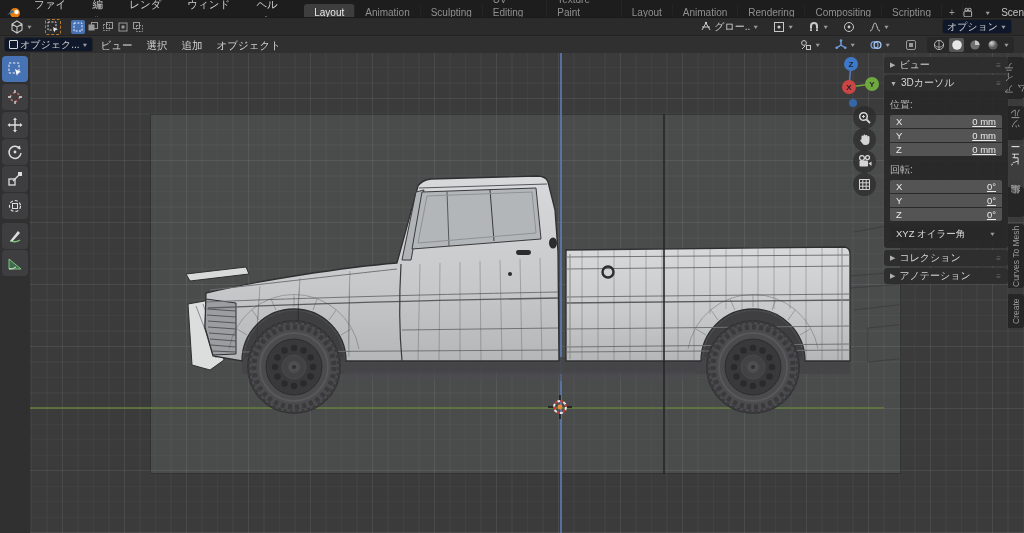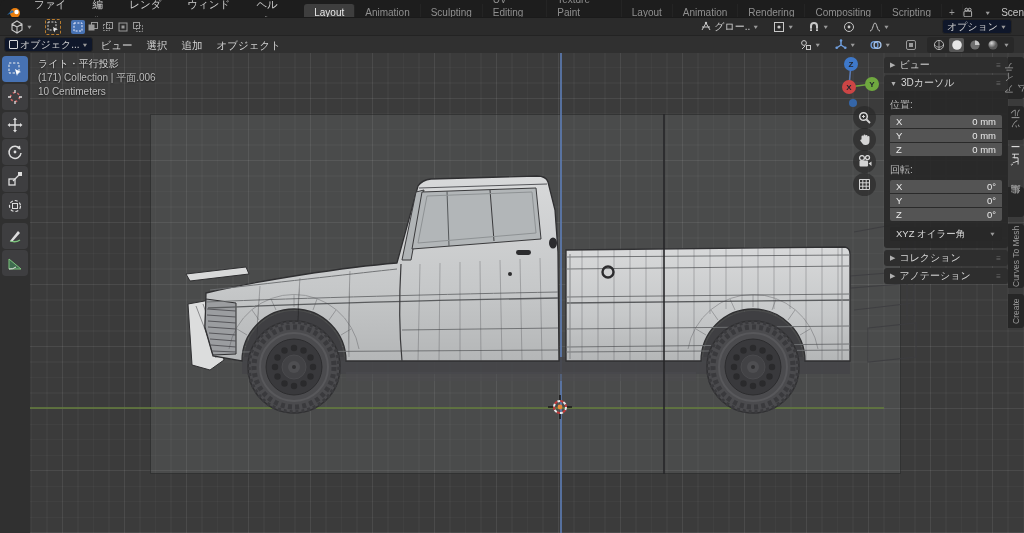--- a/index.html
+++ b/index.html
@@ -80,21 +80,21 @@
     padding:0 6px; border-radius:3px 3px 0 0; margin-top:2px; color:#d6d6d6; }
   .np-hdr .grip { margin-left:auto; color:#6a6a6a; font-size:8px; letter-spacing:1px; }
   .np-arrow { font-size:7px; color:#b0b0b0; }
   .np-body { background:rgba(40,40,40,0.92); padding:5px 6px 7px; border-radius:0 0 3px 3px; }
   .np-label { color:#b8b8b8; margin:2px 0 3px; }
   .fieldcol { display:flex; flex-direction:column; gap:1px; }
   .field { height:13px; background:#545454; display:flex; align-items:center; padding:0 6px;
     font-size:9.5px; color:#eaeaea; }
   .field:first-child { border-radius:2px 2px 0 0; }
   .field:last-child { border-radius:0 0 2px 2px; }
-  .field .val { margin-left:auto; }
+  .field .val { margin-left:auto;text-decoration:underline; }
   .np-drop { height:14px; margin-top:6px; background:#282828; border-radius:3px; display:flex;
     align-items:center; padding:0 6px; font-size:9.5px; color:#dcdcdc; }
   .np-drop .chev { margin-left:auto; }
 
   
   .vtabs { position:absolute; left:1008px; top:0; width:16px; }
   .vtab { position:absolute; left:0; width:16px; background:#262626; color:#9a9a9a;
     border-radius:3px 0 0 3px; display:flex; align-items:center; justify-content:center;
     font-size:9.5px; writing-mode:vertical-rl; transform:rotate(180deg); }
   .vtab.active { background:#3d3d3d; color:#efefef; }
@@ -486,25 +486,20 @@
 
     <div class="plane-edge"></div>
 
     <svg class="cursor3d" viewBox="0 0 26 26">
       <path d="M13 1 L13 7 M13 19 L13 25 M1 13 L7 13 M19 13 L25 13" stroke="#1a1a1a" stroke-width="1.6"></path>
       <circle cx="13" cy="13" r="6" fill="none" stroke="#e8e8e8" stroke-width="2" stroke-dasharray="3.1 3.1"></circle>
       <circle cx="13" cy="13" r="6" fill="none" stroke="#c23b3b" stroke-width="2" stroke-dasharray="3.1 3.1" stroke-dashoffset="3.1"></circle>
       <circle cx="13" cy="13" r="2.4" fill="#e8883a"></circle>
     </svg>
 
-    <div class="vp-overlay-text">
-      <div>ライト・平行投影</div>
-      <div class="dim">(171) Collection | 平面.006</div>
-      <div class="dim">10 Centimeters</div>
-    </div>
 
     <div class="toolbar">
       <div class="tbtn active" style="top:3px">
         <svg width="16" height="16" viewBox="0 0 16 16">
             <rect x="2" y="2" width="10" height="10" fill="none" stroke="#f0f0f0" stroke-dasharray="2.4 1.6"></rect>
             <path d="M8 8 L14 11 L11 12 L10 15 Z" fill="#fff"></path>
           </svg>
       </div>
       <div class="tbtn" style="top:31px">
         <svg width="16" height="16" viewBox="0 0 16 16">

